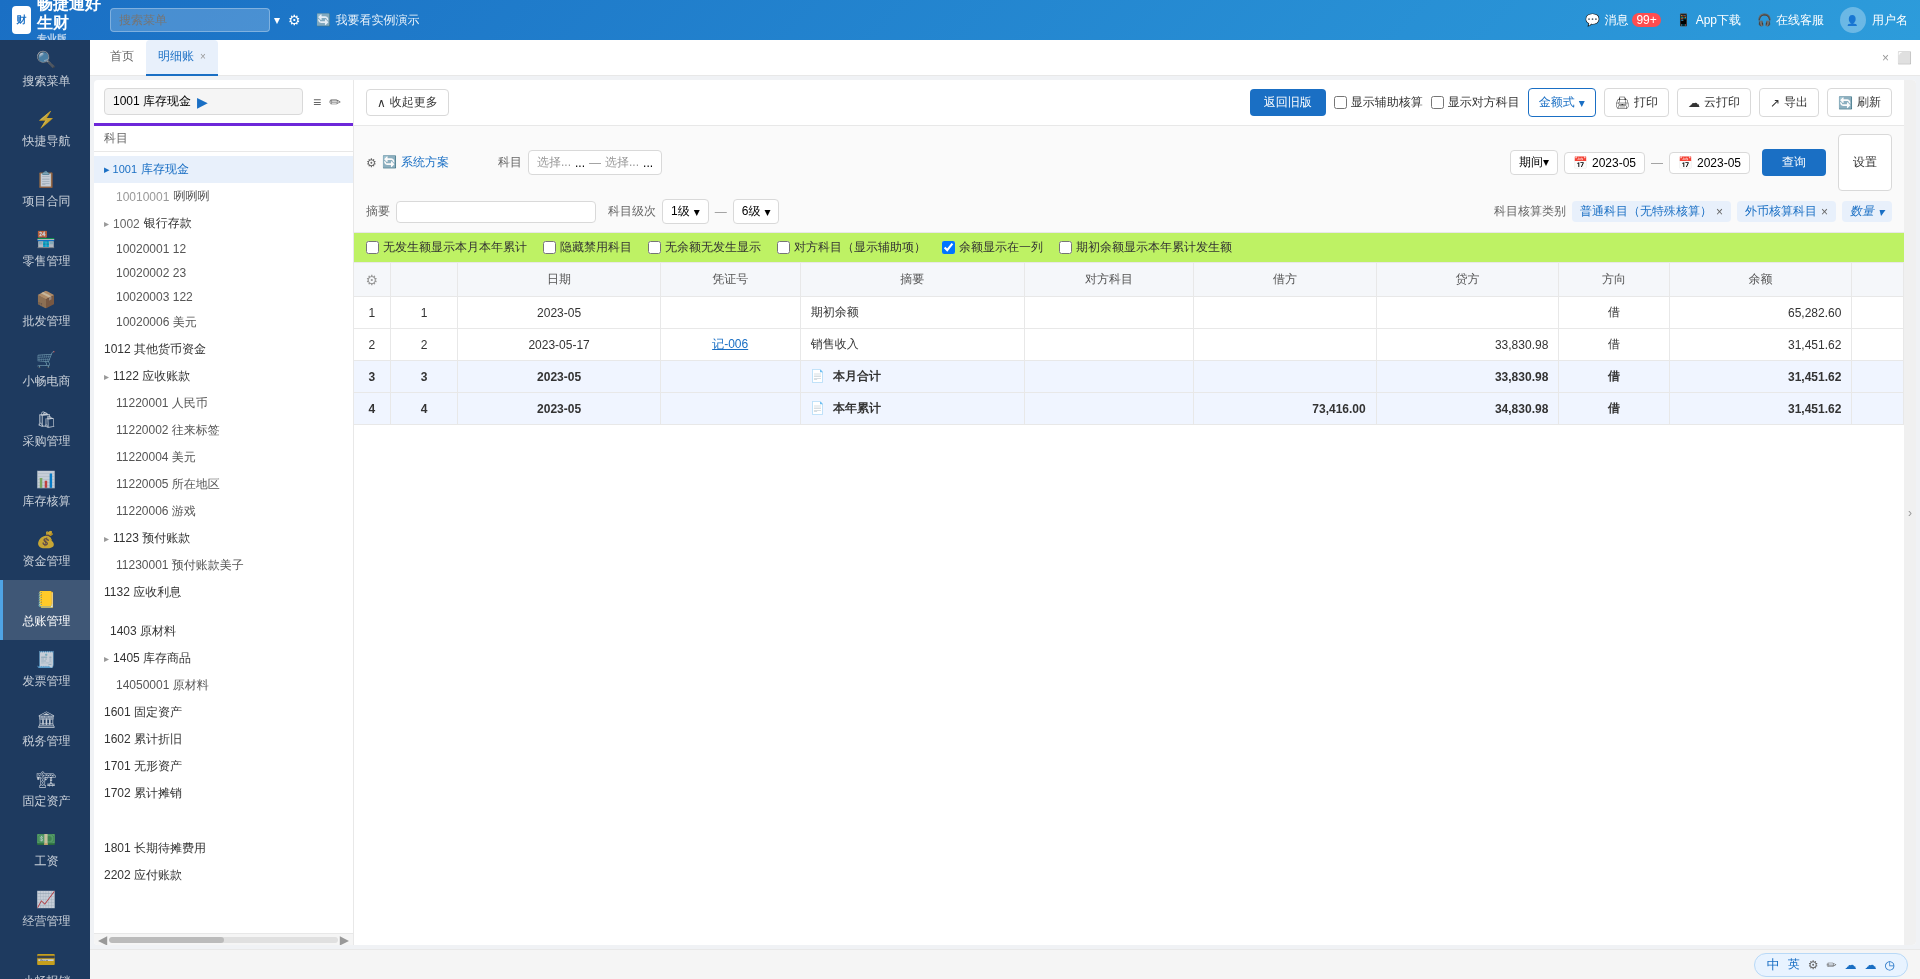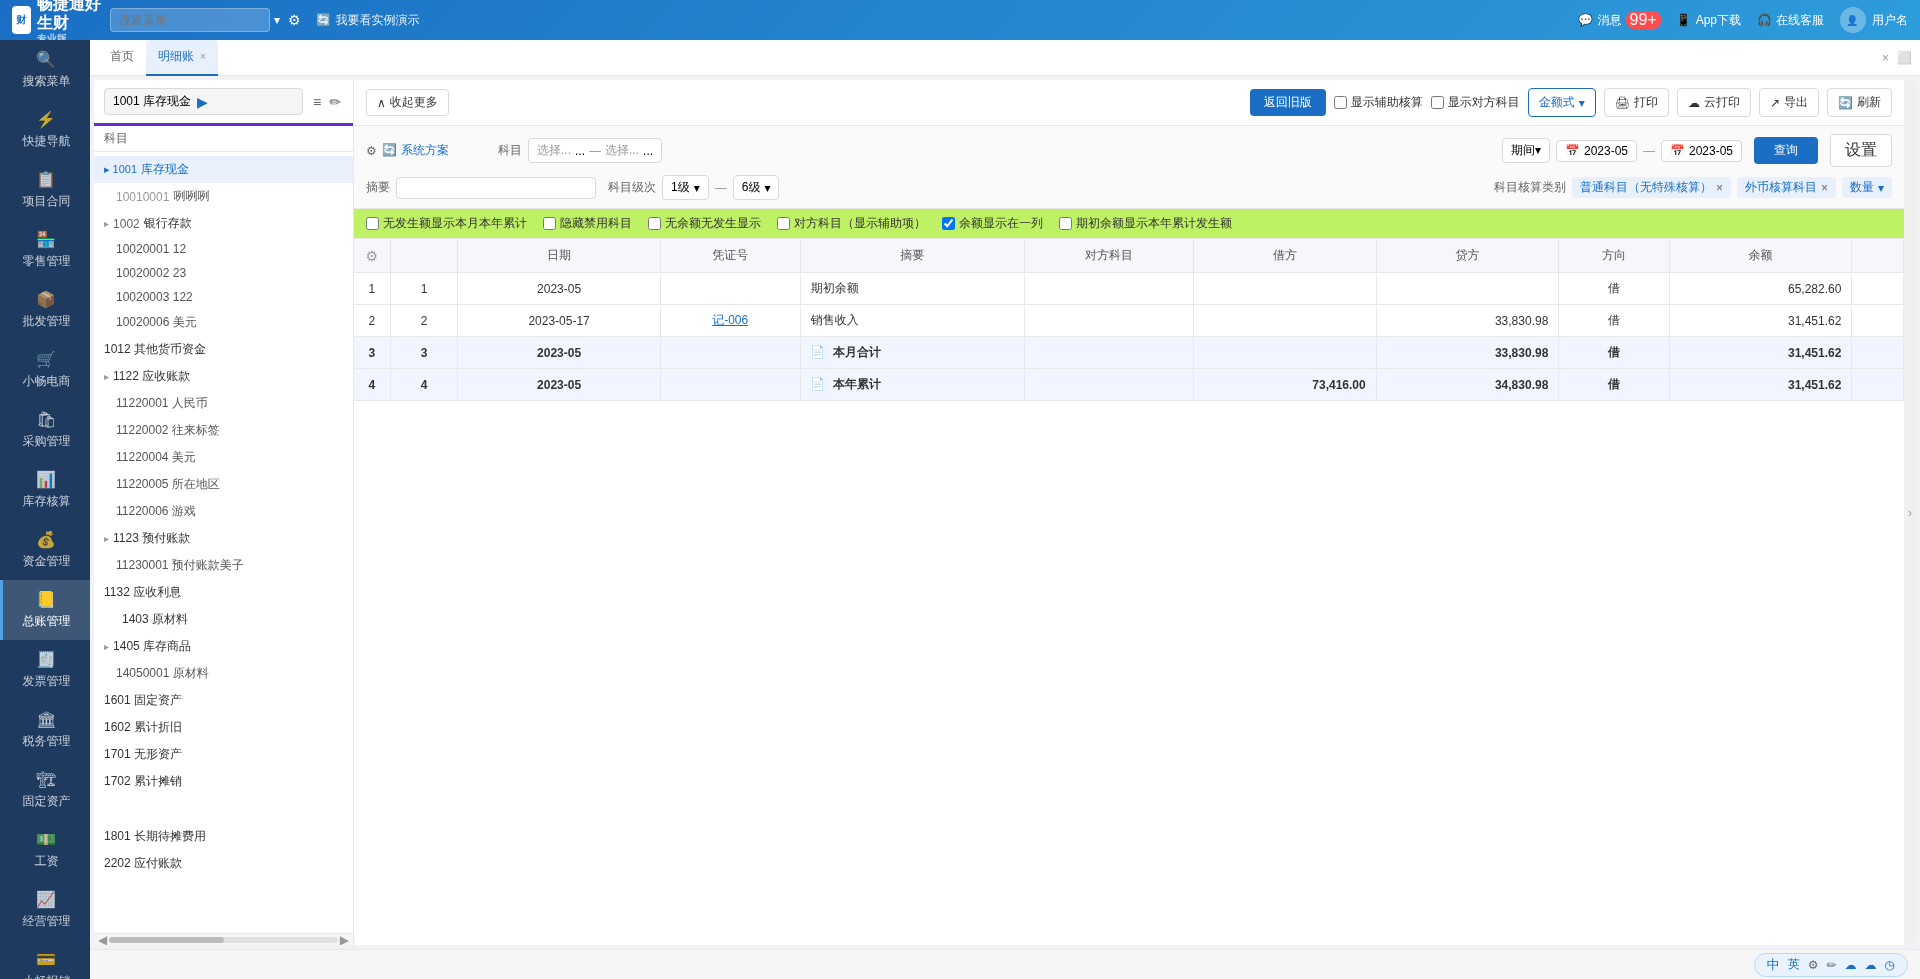--- a/index.html
+++ b/index.html
@@ -18,21 +18,21 @@
     .top-bar-logo { display: flex; align-items: center; gap: 6px; font-size: 13px; font-weight: bold; width: 90px; }
     .top-bar-logo .logo-icon { width: 28px; height: 28px; background: white; border-radius: 4px; display: flex; align-items: center; justify-content: center; }
     .top-bar-logo .logo-icon span { color: #1a6fc4; font-size: 10px; font-weight: bold; }
     .top-bar-search { background: rgba(255,255,255,0.2); border: 1px solid rgba(255,255,255,0.3); border-radius: 4px; color: white; padding: 4px 8px; width: 160px; font-size: 12px; margin-left: 8px; }
     .top-bar-dropdown { color: white; margin-left: 4px; cursor: pointer; }
     .top-bar-settings { color: white; margin-left: 8px; cursor: pointer; font-size: 14px; }
     .top-bar-demo { display: flex; align-items: center; gap: 4px; color: rgba(255,255,255,0.9); margin-left: 16px; font-size: 12px; cursor: pointer; }
     .top-bar-spacer { flex: 1; }
     .top-bar-actions { display: flex; align-items: center; gap: 16px; }
     .top-bar-action { display: flex; align-items: center; gap: 4px; color: white; cursor: pointer; font-size: 12px; }
-    .badge { background: #ff4d4f; color: white; border-radius: 8px; font-size: 16px; padding: 0 4px; min-width: 18px; text-align: center; }
+    .badge { background: #ff4d4f; color: white; border-radius: 8px; font-size: 12px; padding: 0 4px; min-width: 18px; text-align: center; }
     .top-bar-user { display: flex; align-items: center; gap: 6px; color: white; cursor: pointer; }
     .user-avatar { width: 26px; height: 26px; border-radius: 50%; background: rgba(255,255,255,0.3); display: flex; align-items: center; justify-content: center; font-size: 10px; }
 
     
     .main-layout { display: flex; flex: 1; overflow: hidden; }
 
     
     .sidebar {
       width: 90px;
       background: #1e3a5f;
@@ -92,21 +92,21 @@
     .toolbar-left { display: flex; align-items: center; gap: 8px; }
     .more-btn { display: flex; align-items: center; gap: 4px; border: 1px solid #d9d9d9; border-radius: 4px; padding: 4px 10px; cursor: pointer; color: #333; background: white; font-size: 12px; }
     .toolbar-spacer { flex: 1; }
     .toolbar-right { display: flex; align-items: center; gap: 8px; }
     .btn-primary { background: #1a6fc4; color: white; border: none; border-radius: 4px; padding: 5px 14px; cursor: pointer; font-size: 12px; }
     .btn-default { background: white; color: #333; border: 1px solid #d9d9d9; border-radius: 4px; padding: 5px 10px; cursor: pointer; font-size: 12px; display: flex; align-items: center; gap: 4px; }
     .btn-dropdown { background: white; color: #1a6fc4; border: 1px solid #1a6fc4; border-radius: 4px; padding: 5px 10px; cursor: pointer; font-size: 12px; display: flex; align-items: center; gap: 4px; }
     .checkbox-item { display: flex; align-items: center; gap: 4px; color: #333; cursor: pointer; }
     .checkbox-item input { cursor: pointer; }
     .query-btn { background: #1a6fc4; color: white; border: none; border-radius: 4px; padding: 5px 20px; cursor: pointer; font-size: 12px; }
-    .settings-btn { background: white; color: #333; border: 1px solid #d9d9d9; border-radius: 4px; padding: 5px 14px; cursor: pointer; font-size: 16px; }
+    .settings-btn { background: white; color: #333; border: 1px solid #d9d9d9; border-radius: 4px; padding: 19px 14px; cursor: pointer; font-size: 12px; }
     .checkbox-item-row { display: flex; align-items: center; gap: 4px; color: #333; font-size: 12px; cursor: pointer; }
     .checkbox-item-row input[type=checkbox] { cursor: pointer; }
 
     
     .table-container { flex: 1; overflow: auto; }
     table { width: 100%; border-collapse: collapse; font-size: 12px; }
     thead tr { background: #f5f7fa; }
     thead th { padding: 8px 10px; text-align: center; color: #555; font-weight: 500; border-bottom: 1px solid #e8e8e8; border-right: 1px solid #e8e8e8; white-space: nowrap; }
     thead th:first-child { width: 36px; }
     tbody tr { border-bottom: 1px solid #e8e8e8; }
@@ -328,21 +328,21 @@
             <span>1123 预付账款</span>
           </div>
           <div class="tree-item tree-item-child">
             <span>11230001 预付账款美子</span>
           </div>
 
           <div class="tree-item" style="padding-left:10px;">
             <span>1132 应收利息</span>
           </div>
 
-          <div class="tree-item" style="padding-left:28px;">
+          <div class="tree-item" style="padding-left:16px;margin-top:12px;">
             <span>1403 原材料</span>
           </div>
 
           <div class="tree-item parent" style="padding-left:10px;">
             <span class="tree-toggle">▸</span>
             <span>1405 库存商品</span>
           </div>
           <div class="tree-item tree-item-child">
             <span>14050001 原材料</span>
           </div>
@@ -496,21 +496,21 @@
               <span style="color:#666;">科目核算类别</span>
               <div style="display:flex; align-items:center; gap:6px;">
                 <div style="display:flex; align-items:center; gap:4px; background:#e8f0fb; color:#1a6fc4; border-radius:4px; padding:2px 8px; font-size:12px;">
                   <span>普通科目（无特殊核算）</span>
                   <span style="cursor:pointer; color:#666;">×</span>
                 </div>
                 <div style="display:flex; align-items:center; gap:4px; background:#e8f0fb; color:#1a6fc4; border-radius:4px; padding:2px 8px; font-size:12px;">
                   <span>外币核算科目</span>
                   <span style="cursor:pointer; color:#666;">×</span>
                 </div>
-                <div style="display:flex; align-items:center; gap:4px; background:#e8f0fb; color:#1a6fc4; border-radius:4px; padding:2px 8px; font-size:12px;">
+                <div style="display:flex; align-items:center; gap:4px; background:#e8f0fb; color:#1a6fc4; border-radius:4px; padding:2px 8px; font-size:12px;font-style:italic;">
                   <span>数量</span>
                   <span>▾</span>
                 </div>
               </div>
             </div>
           </div>
         </div>
 
         <div class="filter-bottom-checks">
           <label class="checkbox-item-row">

